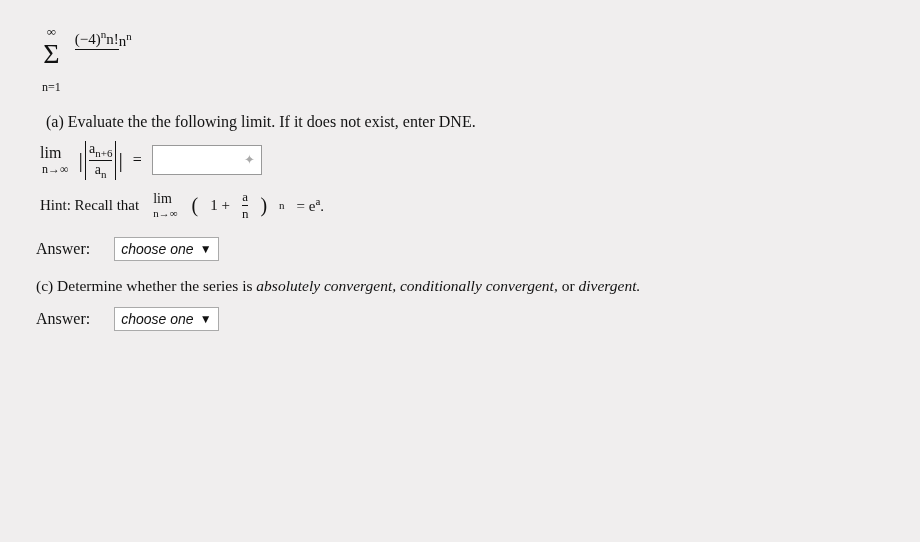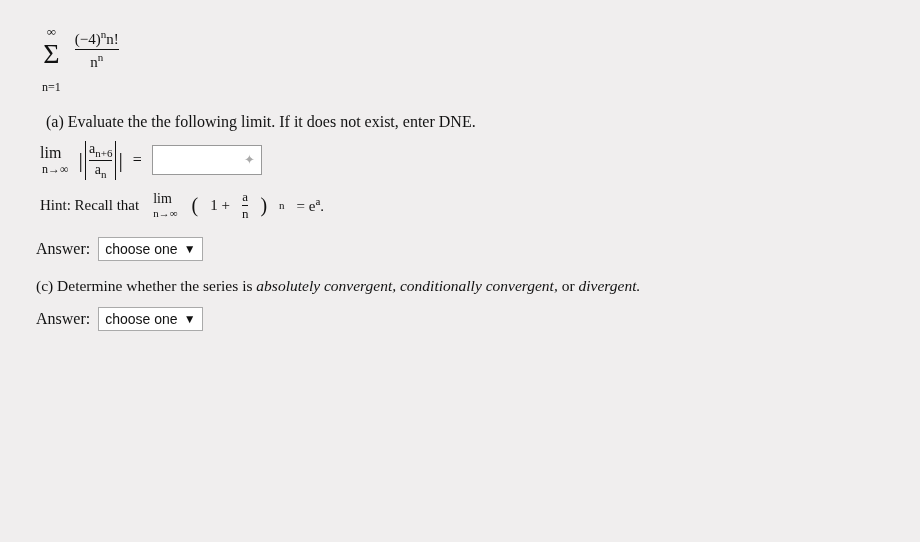--- a/index.html
+++ b/index.html
@@ -55,21 +55,21 @@
       line-height: 1;
     }
 
     .sigma-from {
       font-size: 12px;
       margin-top: 12px;
     }
 
     .fraction-block {
       display: inline-flex;
-      flex-direction: column;
+      flex-direction: row;
       align-items: center;
       margin-left: 4px;
       margin-top: 4px;
     }
 
     .frac-num {
       border-bottom: 1px solid #111;
       padding-bottom: 1px;
       font-size: 15px;
     }
@@ -164,41 +164,42 @@
       margin-bottom: 16px;
       margin-left: 4px;
       display: flex;
       align-items: center;
       gap: 12px;
     }
 
     .dropdown-row {
       display: flex;
       align-items: center;
-      gap: 8px;
+      gap: 24px;
       margin-bottom: 16px;
     }
 
     .answer-label {
       font-size: 16px;
       font-weight: normal;
     }
 
     .dropdown {
       display: inline-flex;
       align-items: center;
       border: 1px solid #aaa;
       background: #fff;
       padding: 3px 6px;
       font-size: 14px;
       font-family: Arial, sans-serif;
       cursor: pointer;
       min-width: 100px;
       gap: 6px;
       justify-content: space-between;
+      font-style: italic;
     }
 
     .dropdown-arrow {
       font-size: 12px;
     }
 
     .part-c-text {
       font-size: 15.5px;
       margin-bottom: 12px;
     }

